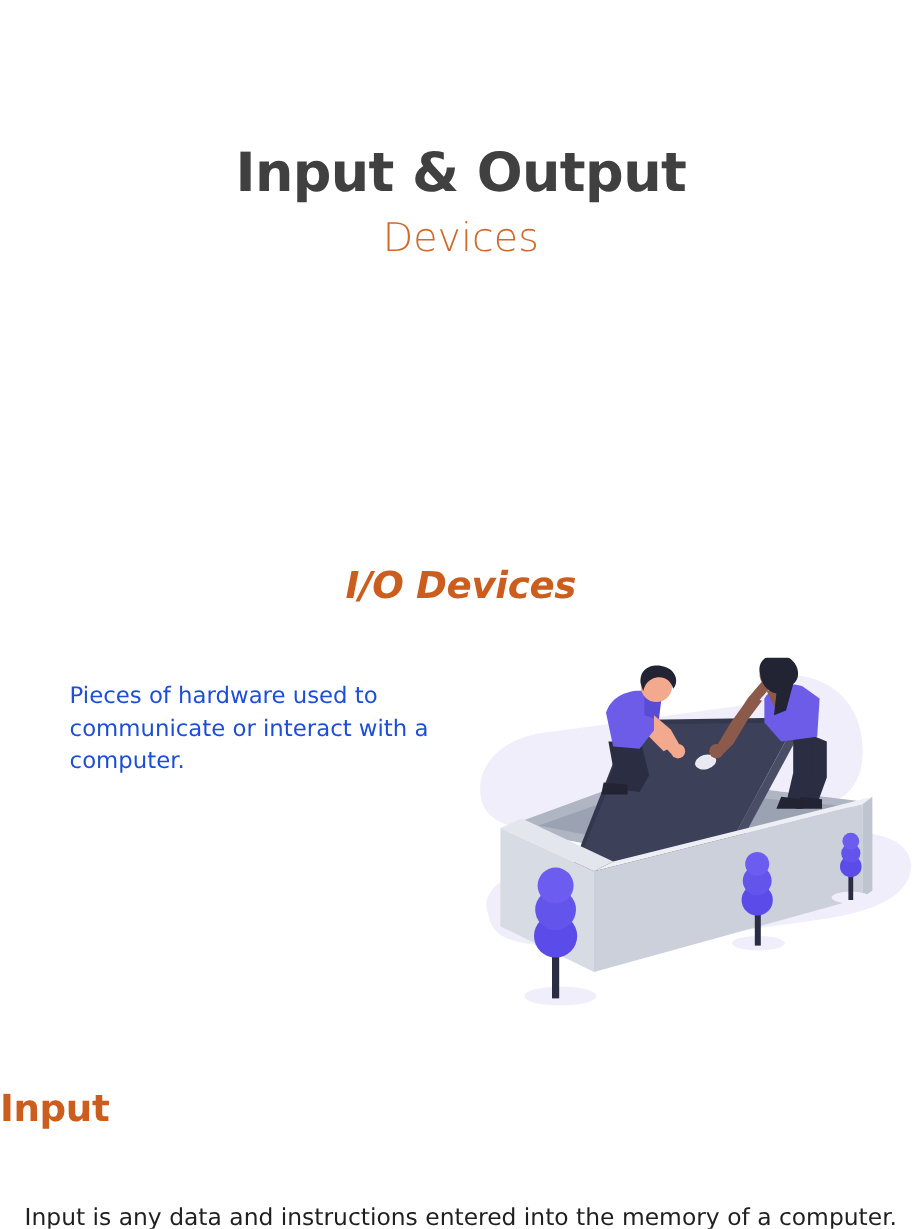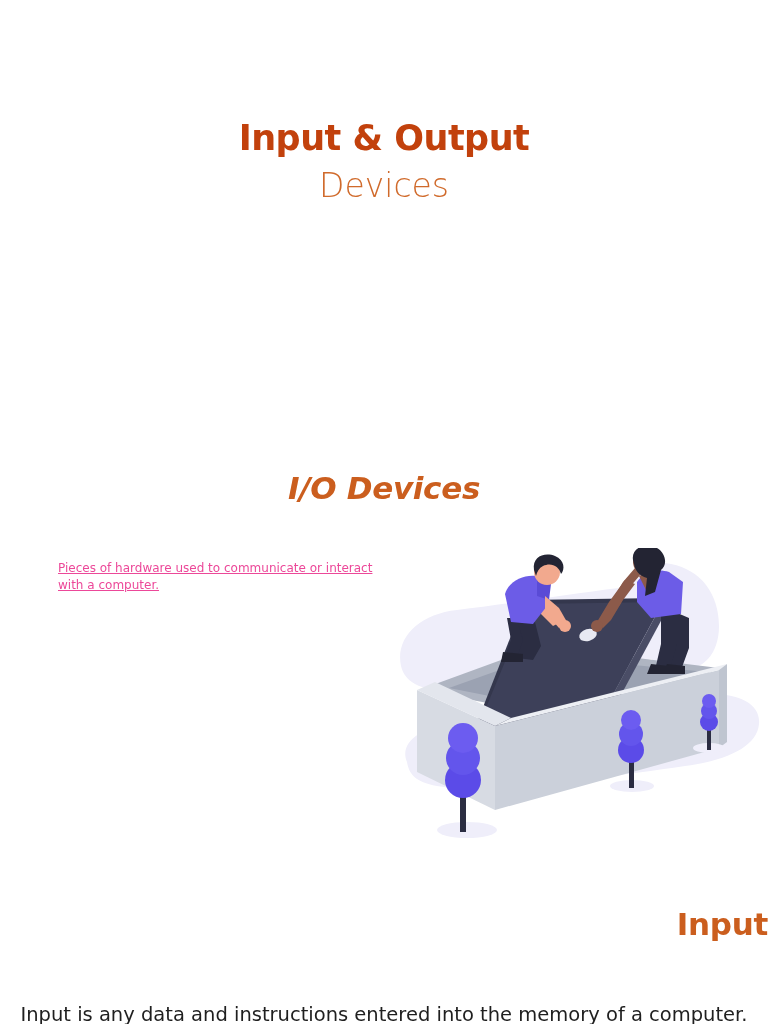--- a/index.html
+++ b/index.html
@@ -25,24 +25,24 @@
   
   .title-block {
     position: absolute;
     top: 118px;
     left: 0;
     width: 768px;
     text-align: center;
   }
   .main-title {
     font-family: "DejaVu Sans", sans-serif;
-    font-size: 35px;
+    font-size: 45px;
     font-weight: bold;
     letter-spacing: -0.5px;
-    color: #c2410c;
+    color: #404040;
     line-height: 1.15;
     margin: 0;
   }
   .sub-title {
     font-family: "DejaVu Sans", sans-serif;
     font-size: 33px;
     font-weight: 300;
     color: #D06A2B;
     line-height: 1.2;
     margin: 8px 0 4px 0;
@@ -63,24 +63,23 @@
     margin: 0;
     font-style: italic;
   }
 
   .io-body {
     position: absolute;
     top: 548px;
     left: 58px;
     width: 315px;
     font-family: "DejaVu Sans", sans-serif;
-    font-size: 12px;
+    font-size: 19px;
     line-height: 1.42;
-    color: #ec4899;
-    text-decoration: underline;
+    color: #1d4ed8;
   }
 
   
   .illustration {
     position: absolute;
     top: 548px;
     left: 389px;
     width: 379px;
     height: 306px;
     background: #ffffff;
@@ -91,21 +90,21 @@
     width: 379px;
     height: 306px;
   }
 
   
   .input-heading {
     position: absolute;
     top: 906px;
     left: 0;
     width: 768px;
-    text-align: right;
+    text-align: left;
     font-family: "DejaVu Sans", sans-serif;
     font-size: 31px;
     font-weight: bold;
     color: #CB5E1E;
     letter-spacing: -0.3px;
     margin: 0;
   }
   .input-body {
     position: absolute;
     top: 982px;

